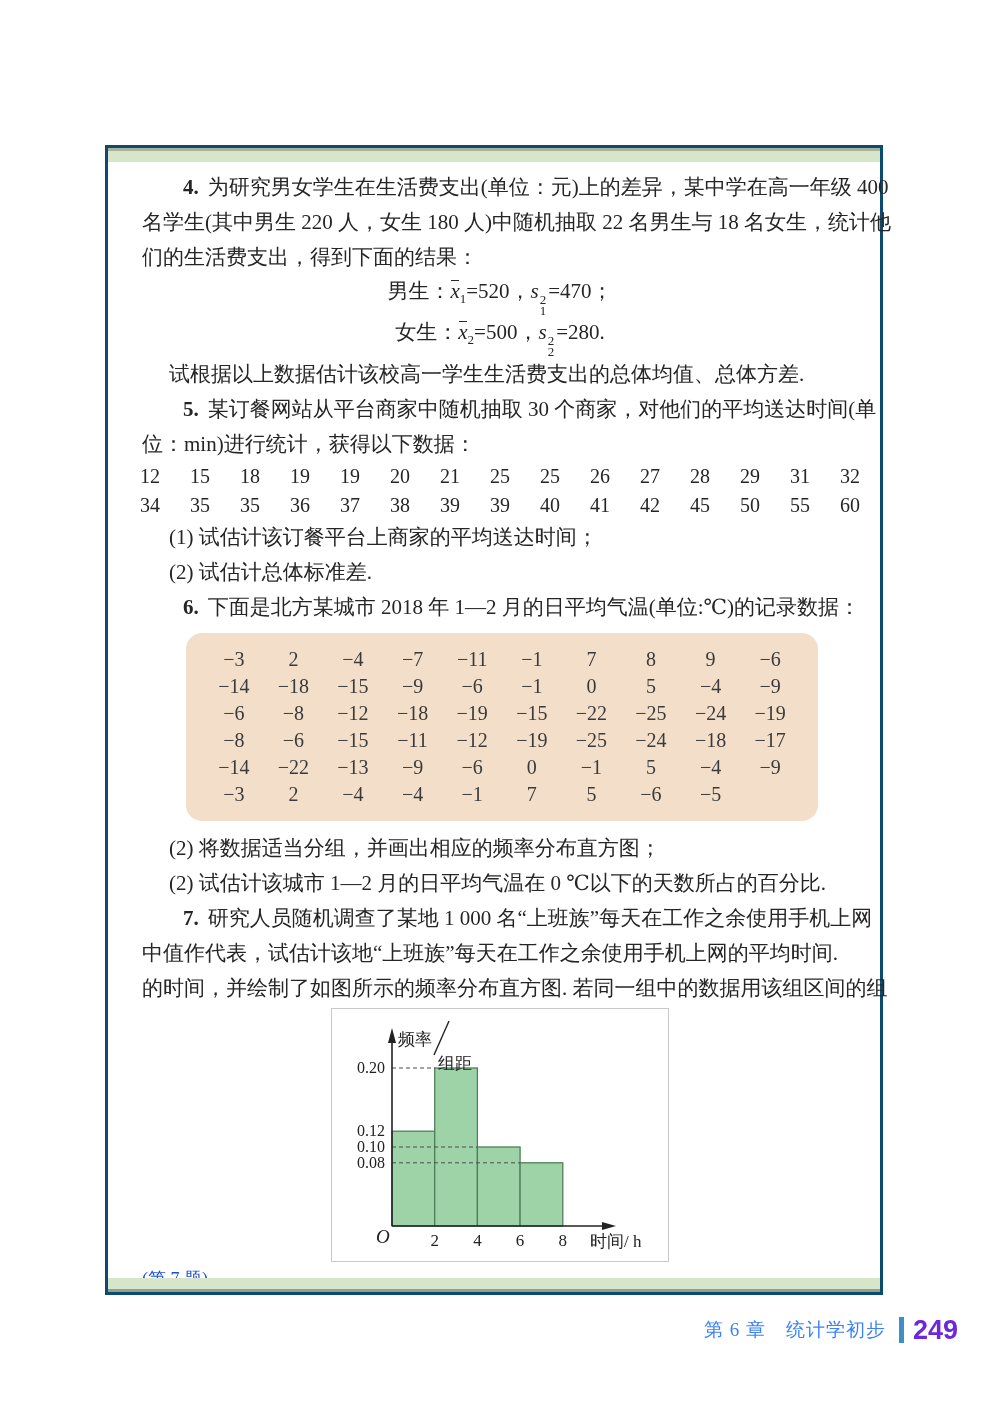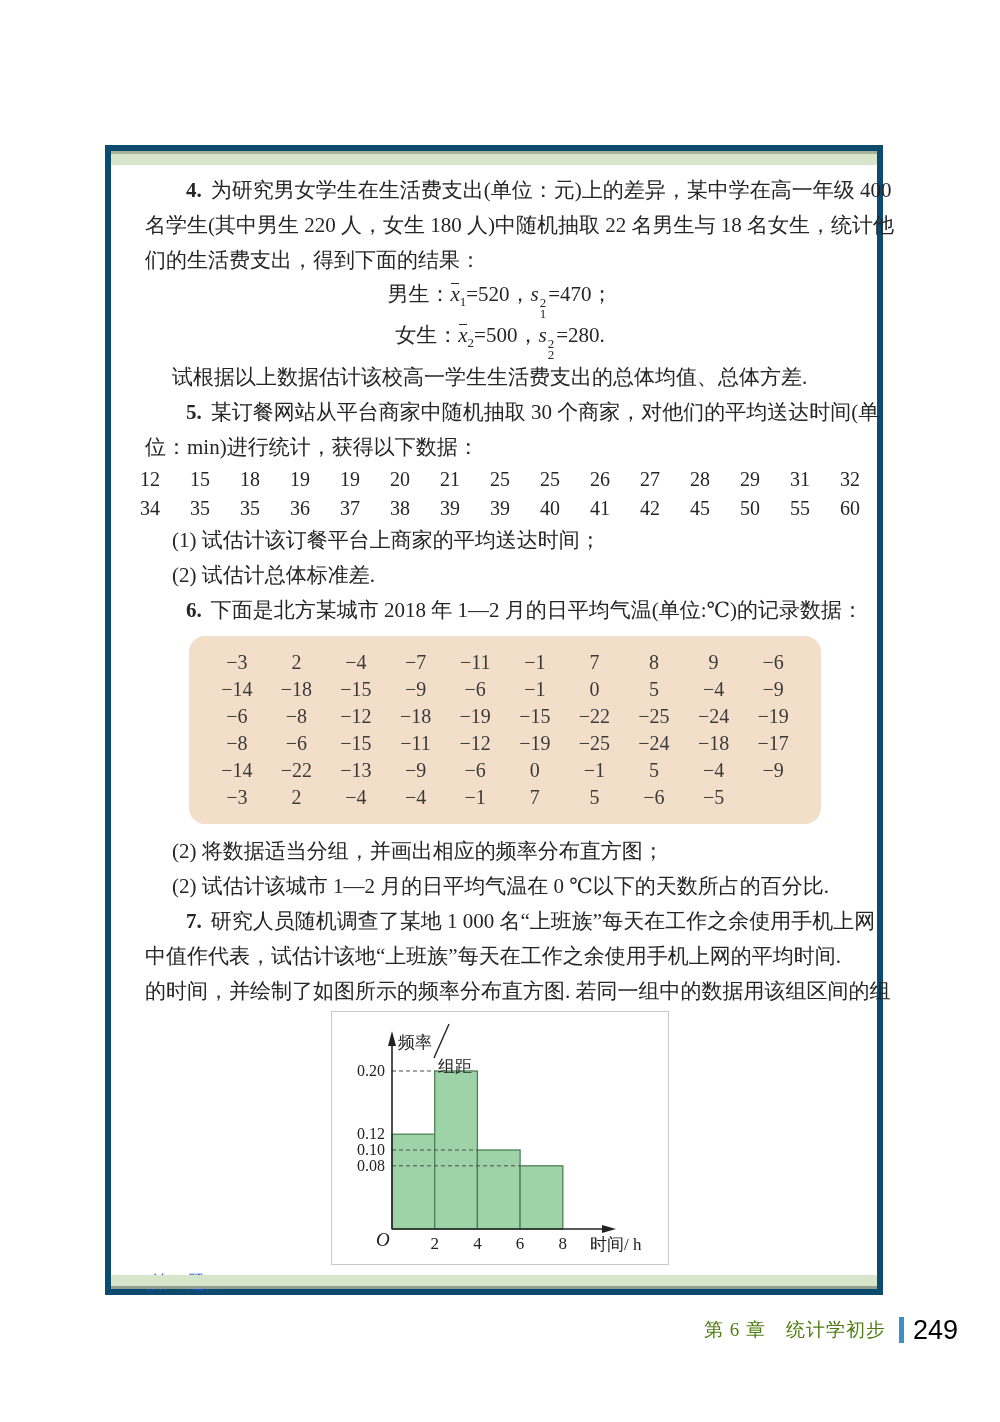--- a/index.html
+++ b/index.html
@@ -3,21 +3,21 @@
 <meta charset="utf-8">
 <style>
   html,body{margin:0;padding:0;}
   body{
     width:1000px;height:1422px;position:relative;background:#ffffff;
     font-family:"Liberation Serif","DejaVu Serif",serif;color:#252525;
     overflow:hidden;
   }
   .frame{
     position:absolute;left:105px;top:145px;width:778px;height:1150px;
-    border:6px solid #0c4a6e;box-sizing:border-box;background:#fff;
+    border:3px solid #0c4a6e;box-sizing:border-box;background:#fff;
   }
   .strip{position:absolute;left:0;right:0;height:11px;background:#d7e5ca;}
   .strip.top{top:0;border-top:3px solid #a6b29b;}
   .strip.bottom{bottom:0;border-bottom:3px solid #8f9f92;}
   .content{position:absolute;left:34px;right:22px;top:22px;}
   .tline{font-size:21px;line-height:35px;white-space:nowrap;}
   .indent-lg{padding-left:41px;}
   .indent-sm{padding-left:27px;}
   .pnum{font-weight:bold;margin-right:9px;}
   .formula{text-align:center;font-size:21px;line-height:32px;}
@@ -27,23 +27,23 @@
   .msub{font-size:13px;}
   .stack{display:inline-flex;flex-direction:column;align-items:center;font-size:13px;line-height:11px;vertical-align:-6px;margin:0 2px 0 1px;}
   .data-row{display:flex;justify-content:center;gap:28px;line-height:29px;font-size:20px;}
   .dnum{min-width:22px;text-align:center;}
   .temp-table{margin:8px 0 10px 44px;width:632px;box-sizing:border-box;background:#f3dfc9;border-radius:16px;padding:13px 18px;font-size:20px;color:#3a3a3a;}
   .temp-row{display:grid;grid-template-columns:repeat(10,1fr);line-height:27px;}
   .temp-cell{text-align:center;}
   .chart-box{width:338px;height:254px;margin:2px auto 0;border:1px solid #c9c9c9;box-sizing:border-box;padding:0;display:block;background:#fff;}
   .caption{line-height:26px;margin-top:4px;font-size:18px;color:#1d4ed8;}
   .footer{position:absolute;top:1313px;right:42px;display:flex;align-items:center;height:34px;}
-  .chapter{font-size:19px;color:#4d7c0f;letter-spacing:1px;}
+  .chapter{font-size:19px;color:#3b82f6;letter-spacing:1px;}
   .fbar{width:5px;height:26px;background:#3f8fc7;margin:0 9px 0 13px;display:inline-block;}
-  .pageno{font-family:"Liberation Sans","DejaVu Sans",sans-serif;font-weight:normal;font-size:27px;color:#000000;}
+  .pageno{font-family:"Liberation Sans","DejaVu Sans",sans-serif;font-weight:bold;font-size:27px;color:#6d28d9;}
   section{margin:0;padding:0;}
 </style>
 </head>
 <body>
 
 <div class="frame">
   <div class="strip top"></div>
 
   <div class="content">
 

